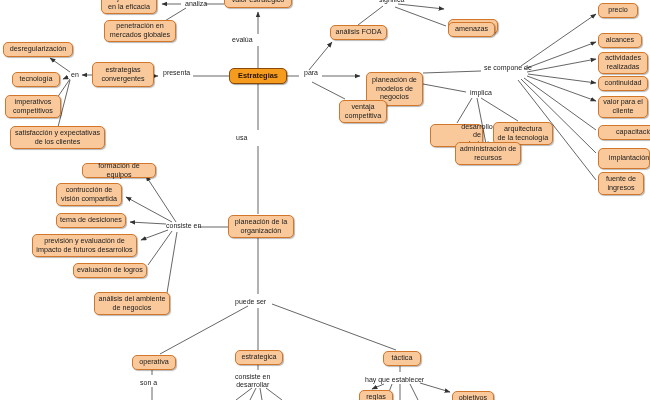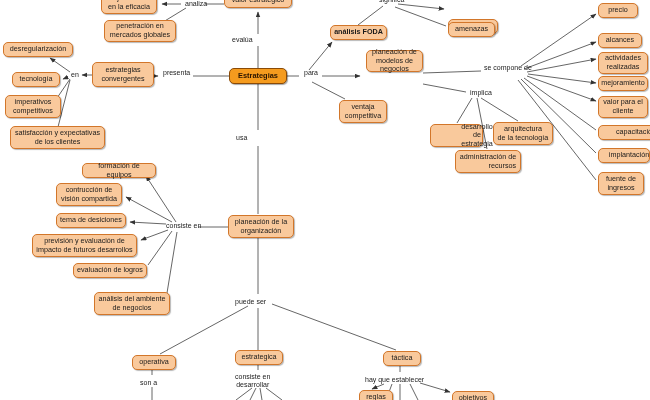--- a/index.html
+++ b/index.html
@@ -154,43 +154,43 @@
       <div class="node" style="left: 104px; top: 20px; width: 72px; height: 22px;">penetración en
 mercados globales</div>
       <div class="node" style="left: 92px; top: 62px; width: 62px; height: 25px;">estrategias
 convergentes</div>
       <div class="node" style="left: 3px; top: 42px; width: 70px; height: 15px;">desregularización</div>
       <div class="node" style="left: 12px; top: 72px; width: 48px; height: 15px;">tecnología</div>
       <div class="node" style="left: 5px; top: 95px; width: 56px; height: 23px;">imperativos
 competitivos</div>
       <div class="node" style="left: 2px; top: 126px; width: 95px; height: 23px; margin-left: 8px;">satisfacción y expectativas
 de los clientes</div>
-      <div class="node" style="left: 330px; top: 25px; width: 57px; height: 15px; font-weight: bold;">análisis FODA</div>
+      <div class="node" style="left: 330px; top: 25px; width: 57px; height: 15px;">análisis FODA</div>
       <div class="node" style="left: 448px; top: 3px; width: 50px; height: 15px; margin-top: 16px;">debilidades</div>
       <div class="node" style="left: 448px; top: 22px; width: 47px; height: 15px;">amenazas</div>
-      <div class="node" style="left: 366px; top: 50px; width: 57px; height: 22px;">planeación de
+      <div class="node" style="left: 366px; top: 72px; width: 57px; height: 34px;">planeación de
 modelos de
 negocios</div>
       <div class="node" style="left: 339px; top: 100px; width: 48px; height: 23px;">ventaja
 competitiva</div>
       <div class="node" style="left: 430px; top: 124px; width: 53px; height: 23px; padding-left: 44px;">desarrollo de
 estrategia</div>
       <div class="node" style="left: 493px; top: 122px; width: 60px; height: 23px;">arquitectura
 de la tecnología</div>
-      <div class="node" style="left: 455px; top: 150px; width: 66px; height: 23px; text-align: right;">administración de
+      <div class="node" style="left: 455px; top: 142px; width: 66px; height: 23px;">administración de
 recursos</div>
       <div class="node" style="left: 598px; top: 3px; width: 40px; height: 15px;">precio</div>
       <div class="node" style="left: 598px; top: 33px; width: 44px; height: 15px;">alcances</div>
       <div class="node" style="left: 598px; top: 52px; width: 50px; height: 22px;">actividades
 realizadas</div>
-      <div class="node" style="left: 598px; top: 76px; width: 50px; height: 15px;">mejoramiento</div>
+      <div class="node" style="left: 598px; top: 76px; width: 50px; height: 15px;">continuidad</div>
       <div class="node" style="left: 598px; top: 96px; width: 50px; height: 22px;">valor para el
 cliente</div>
       <div class="node" style="left: 598px; top: 125px; width: 76px; height: 15px;">capacitación</div>
-      <div class="node" style="left: 598px; top: 148px; width: 52px; height: 15px; padding-left: 13px;">implantación</div>
+      <div class="node" style="left: 598px; top: 148px; width: 52px; height: 21px; padding-left: 13px;">implantación</div>
       <div class="node" style="left: 598px; top: 172px; width: 46px; height: 23px;">fuente de
 ingresos</div>
       <div class="node" style="left: 228px; top: 215px; width: 66px; height: 23px;">planeación de la
 organización</div>
       <div class="node" style="left: 82px; top: 163px; width: 74px; height: 15px;">formación de equipos</div>
       <div class="node" style="left: 56px; top: 183px; width: 66px; height: 23px;">contrucción de
 visión compartida</div>
       <div class="node" style="left: 56px; top: 213px; width: 70px; height: 15px;">tema de desiciones</div>
       <div class="node" style="left: 32px; top: 234px; width: 105px; height: 23px;">previsión y evaluación de
 impacto de futuros desarrollos</div>

